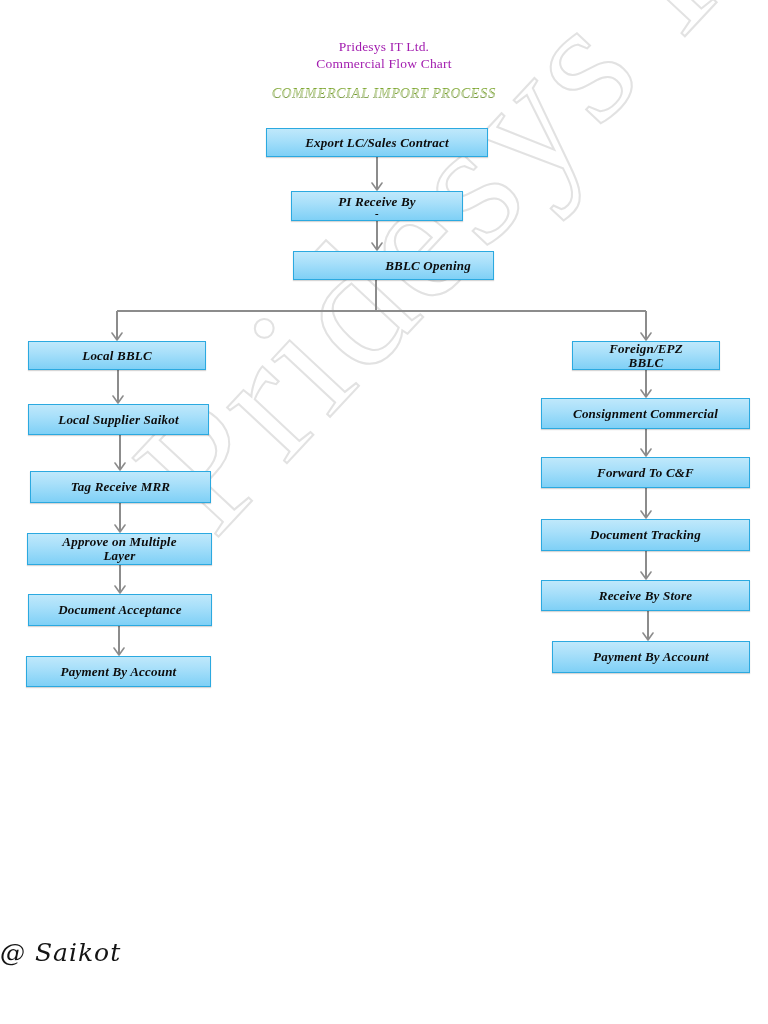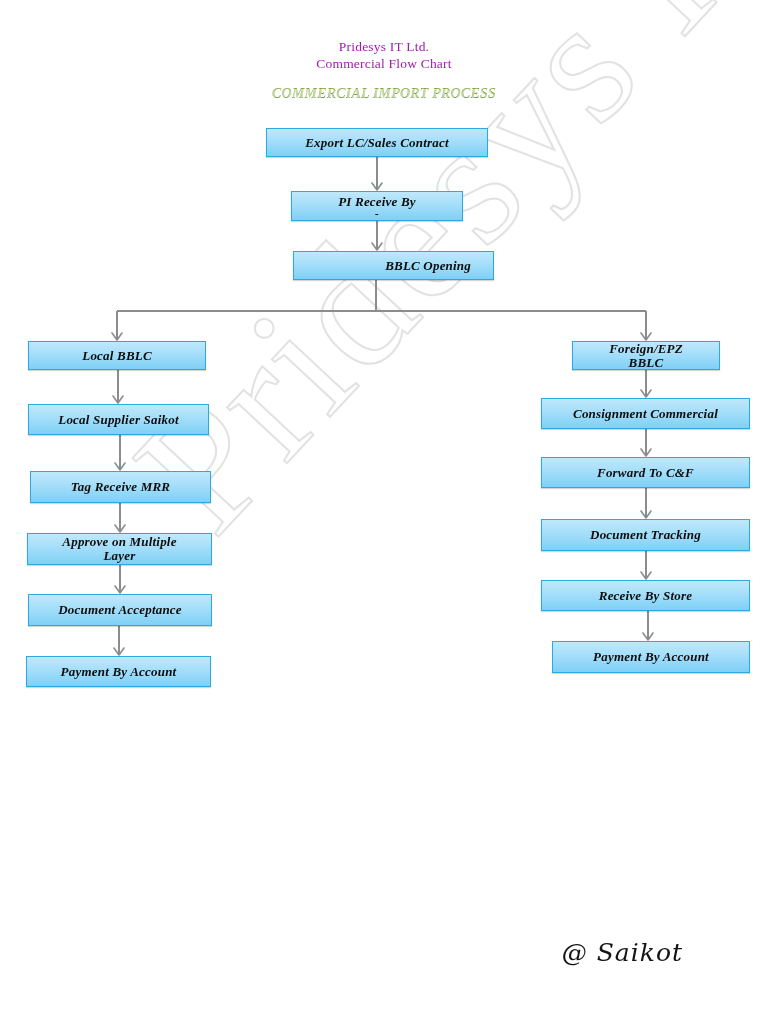--- a/index.html
+++ b/index.html
@@ -111,24 +111,24 @@
   }
   .node .sub {
     font-size: 11px;
     line-height: 8px;
     font-weight: bold;
   }
 
   
   #signature {
     position: absolute;
-    left: 7px;
+    left: 0;
     top: 938px;
     width: 676px;
-    text-align: right;
+    text-align: left;
     z-index: 3;
     font-family: "DejaVu Serif", "Liberation Serif", serif;
     font-style: italic;
     font-size: 25px;
     color: #141414;
     letter-spacing: 1px;
   }
 </style>
 </head>
 <body>

